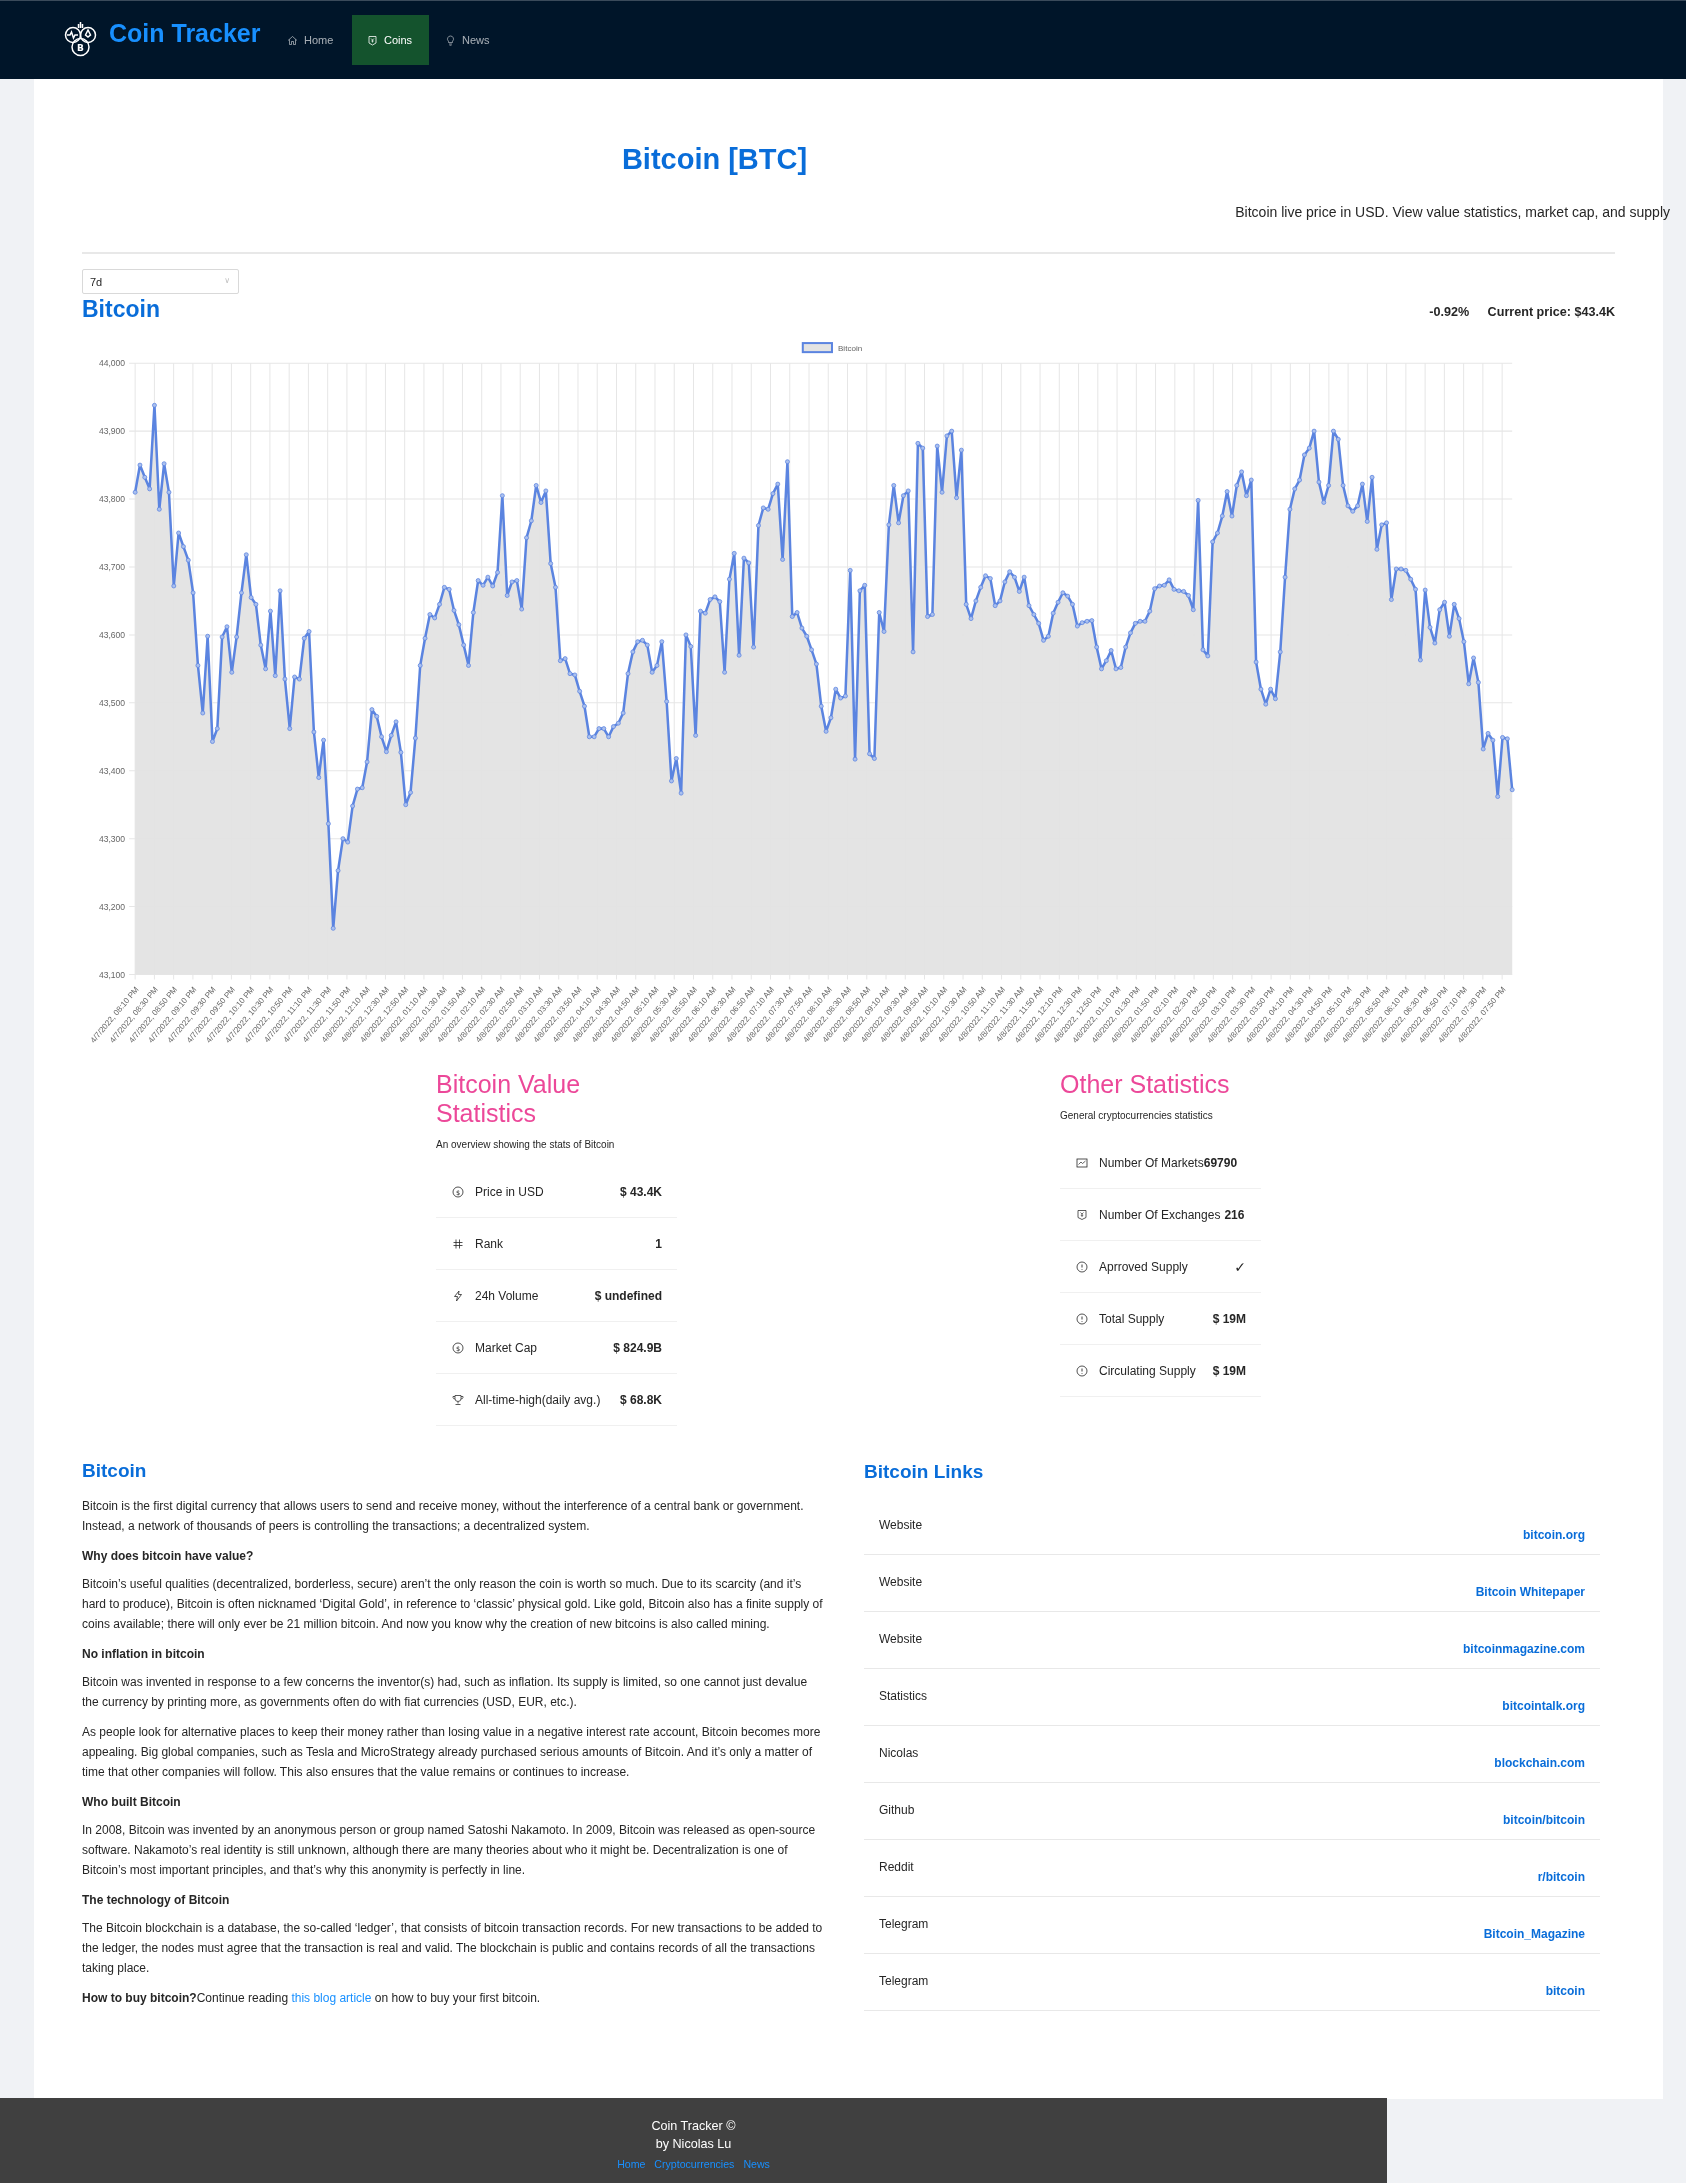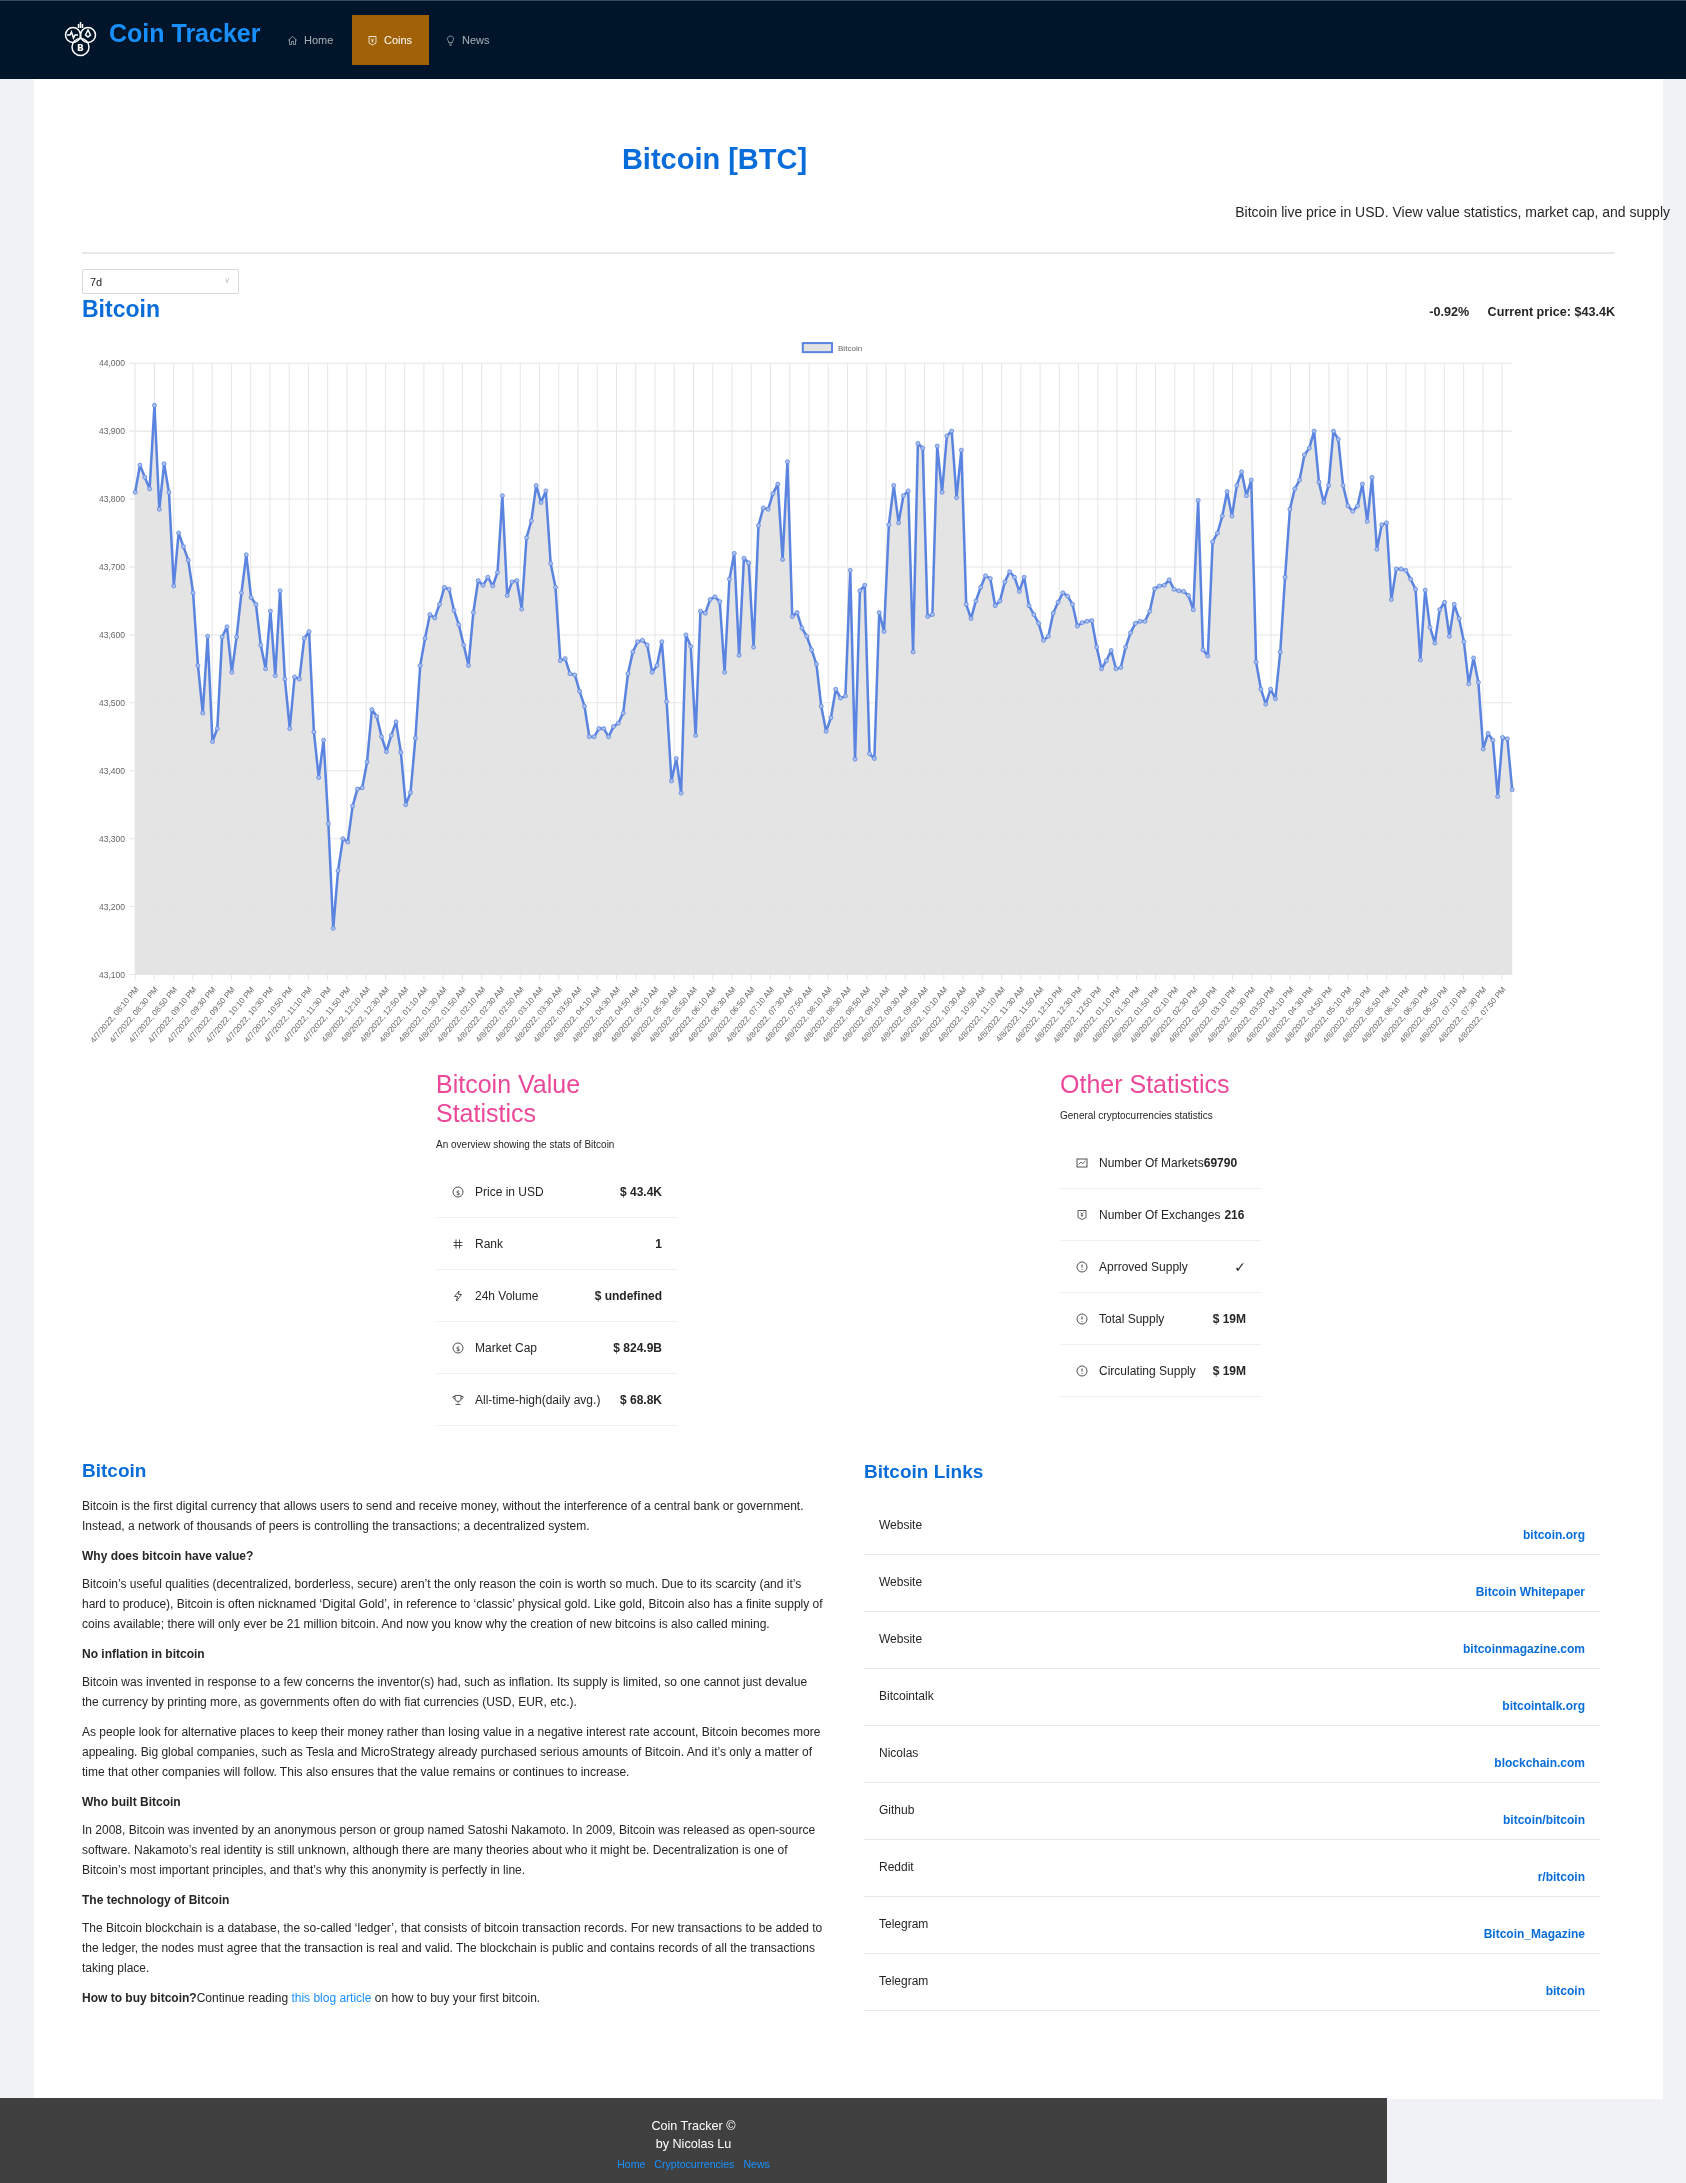--- a/index.html
+++ b/index.html
@@ -1,21 +1,21 @@
 <!DOCTYPE html>
 <html style="font-size:8px"><head>
 <meta charset="utf-8">
 <style>
   * { box-sizing: border-box; margin: 0; padding: 0; }
   body { width: 1687px; height: 2183px; background: #f0f2f5; font-family: "Liberation Sans", "DejaVu Sans", sans-serif; color: #262626; position: relative; overflow: hidden; }
   .navbar { position: absolute; left: 0; top: 0; width: 1687px; height: 79px; background: #001529; border-top: 1.5px solid #3a4a5a; }
   .logo { position: absolute; left: 64px; top: 19px; width: 33px; height: 38px; }
   .brand { position: absolute; left: 109px; top: 18px; font-size: 25px; font-weight: bold; color: #1890ff; }
   .nav-item { position: absolute; top: 14px; height: 50px; display: flex; align-items: center; font-size: 11px; color: rgba(255,255,255,0.65); padding: 0 15px; }
-  .nav-item.active { background: #a16207; color: #fff; }
+  .nav-item.active { background: #14532d; color: #fff; }
   .nav-item svg { width: 11px; height: 11px; margin-right: 6px; }
   .content { position: absolute; left: 34px; top: 79px; width: 1629px; height: 2020px; background: #fff; }
   .page-title { position: absolute; left: 0; top: 64px; width: 1361px; text-align: center; font-size: 29px; font-weight: bold; color: #096dd9; }
   .page-sub { position: absolute; left: 0; top: 125px; width: 1636px; text-align: right; font-size: 14px; color: #262626; }
   .divider { position: absolute; left: 48px; top: 173px; width: 1533px; height: 1.5px; background: #e8e8e8; }
   .select { position: absolute; left: 48px; top: 190px; width: 157px; height: 25px; border: 1px solid #d9d9d9; border-radius: 2px; font-size: 11px; padding: 6px 7px; color: #262626; }
   .select .chev { position: absolute; right: 8px; top: 6px; font-size: 8px; color: #bfbfbf; }
   .chart-title { position: absolute; left: 48px; top: 217px; font-size: 23px; font-weight: bold; color: #096dd9; }
   .chart-meta { position: absolute; right: 48px; top: 226px; font-size: 12.6px; font-weight: bold; color: #262626; }
   .chart-meta span { margin-left: 15px; }
@@ -685,21 +685,21 @@
       </div>
     <div class="link-row">
         <span class="name">Website</span>
         <a class="href">Bitcoin Whitepaper</a>
       </div>
     <div class="link-row">
         <span class="name">Website</span>
         <a class="href">bitcoinmagazine.com</a>
       </div>
     <div class="link-row">
-        <span class="name">Bitcointalk</span>
+        <span class="name">Statistics</span>
         <a class="href">bitcointalk.org</a>
       </div>
     <div class="link-row">
         <span class="name">Nicolas</span>
         <a class="href">blockchain.com</a>
       </div>
     <div class="link-row">
         <span class="name">Github</span>
         <a class="href">bitcoin/bitcoin</a>
       </div>

